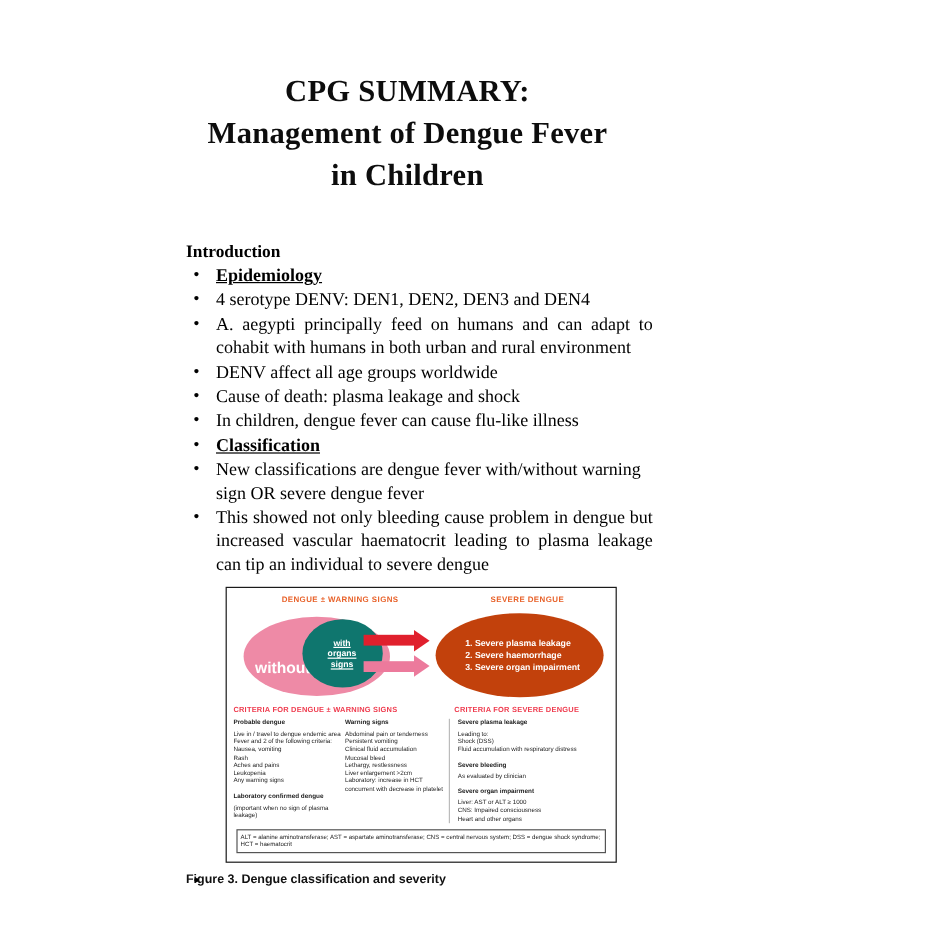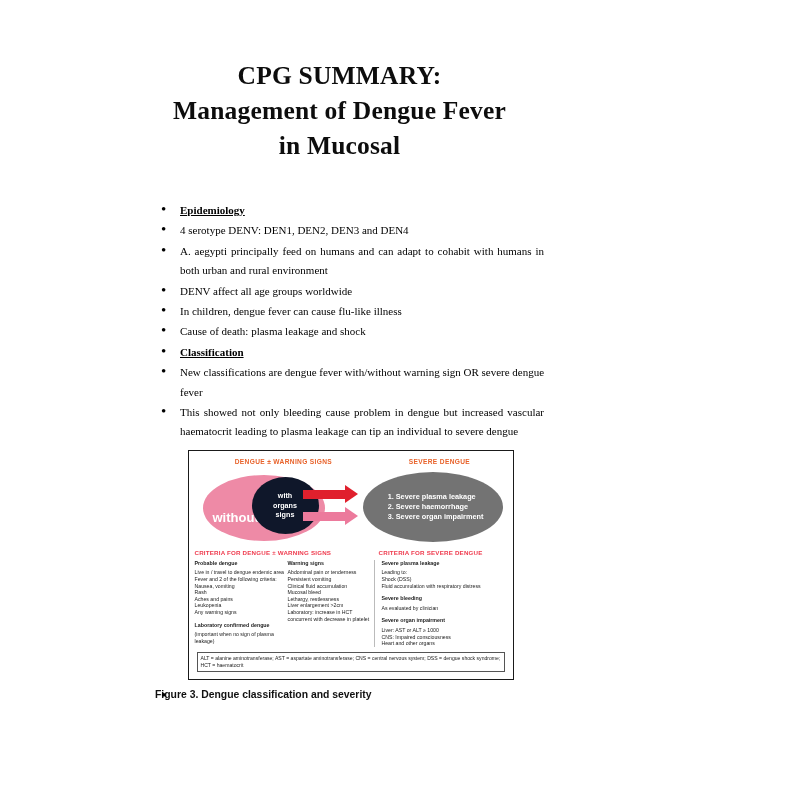--- a/index.html
+++ b/index.html
@@ -49,21 +49,21 @@
     margin-bottom: 2px;
   }
   ul.bullets {
     list-style: none;
     margin: 0;
     padding: 0;
   }
   ul.bullets > li {
     position: relative;
     padding-left: 25px;
-    font-size: 11px;
+    font-size: 15px;
     line-height: 19.4px;
     margin-bottom: 1px;
     text-align: left;
   }
   ul.bullets > li.justify {
     text-align: justify;
     padding-right: 2px;
   }
   ul.bullets > li::before {
     content: "\2022";
@@ -120,45 +120,46 @@
     position: absolute;
     left: 8px; top: 7px;
     width: 122px; height: 66px;
     background: #ee8aa6;
     border-radius: 50%;
   }
   .ellipse-red-small {
     position: absolute;
     left: 57px; top: 9px;
     width: 67px; height: 57px;
-    background: #0f172a;
+    background: #0f766e;
     border-radius: 50%;
     color: #ffffff;
     font-family: "Liberation Sans", sans-serif;
     font-weight: bold;
     font-size: 7.2px;
     line-height: 9.4px;
     text-align: center;
     display: flex;
     align-items: center;
     justify-content: center;
+    text-decoration: underline;
   }
   .lbl-without {
     position: absolute;
     left: 18px; top: 42px;
     color: #ffffff;
     font-family: "Liberation Sans", sans-serif;
     font-weight: bold;
     font-size: 13px;
   }
   .ellipse-red-big {
     position: absolute;
     right: 4px; top: 4px;
     width: 140px; height: 70px;
-    background: #737373;
+    background: #c2410c;
     border-radius: 50%;
     color: #ffffff;
     font-family: "Liberation Sans", sans-serif;
     font-weight: bold;
     font-size: 7.3px;
     line-height: 10px;
     display: flex;
     align-items: center;
     justify-content: center;
   }
@@ -278,32 +279,33 @@
   }
 </style>
 </head>
 <body>
 
 <div class="page">
 
   <div class="title-block">
     <div class="title-line">CPG SUMMARY:</div>
     <div class="title-line">Management of Dengue Fever</div>
-    <div class="title-line">in Mucosal</div>
+    <div class="title-line">in Children</div>
   </div>
 
   <div class="body-block">
+    <div class="section-head">Introduction</div>
 
     <ul class="bullets">
       <li><span class="ul-head">Epidemiology</span></li>
       <li><span>4 serotype DENV: DEN1, DEN2, DEN3 and DEN4</span></li>
       <li class="justify"><span>A. aegypti principally feed on humans and can adapt to cohabit with humans in both urban and rural environment</span></li>
       <li><span>DENV affect all age groups worldwide</span></li>
+      <li><span>Cause of death: plasma leakage and shock</span></li>
       <li><span>In children, dengue fever can cause flu-like illness</span></li>
-      <li><span>Cause of death: plasma leakage and shock</span></li>
       <li><span class="ul-head">Classification</span></li>
       <li><span>New classifications are dengue fever with/without warning sign OR severe dengue fever</span></li>
       <li class="justify"><span>This showed not only bleeding cause problem in dengue but increased vascular haematocrit leading to plasma leakage can tip an individual to severe dengue</span></li>
     </ul>
 
     <div class="figure-wrap">
       <div class="figure-box">
         <div class="fig-inner">
 
           <div class="fig-headrow">

